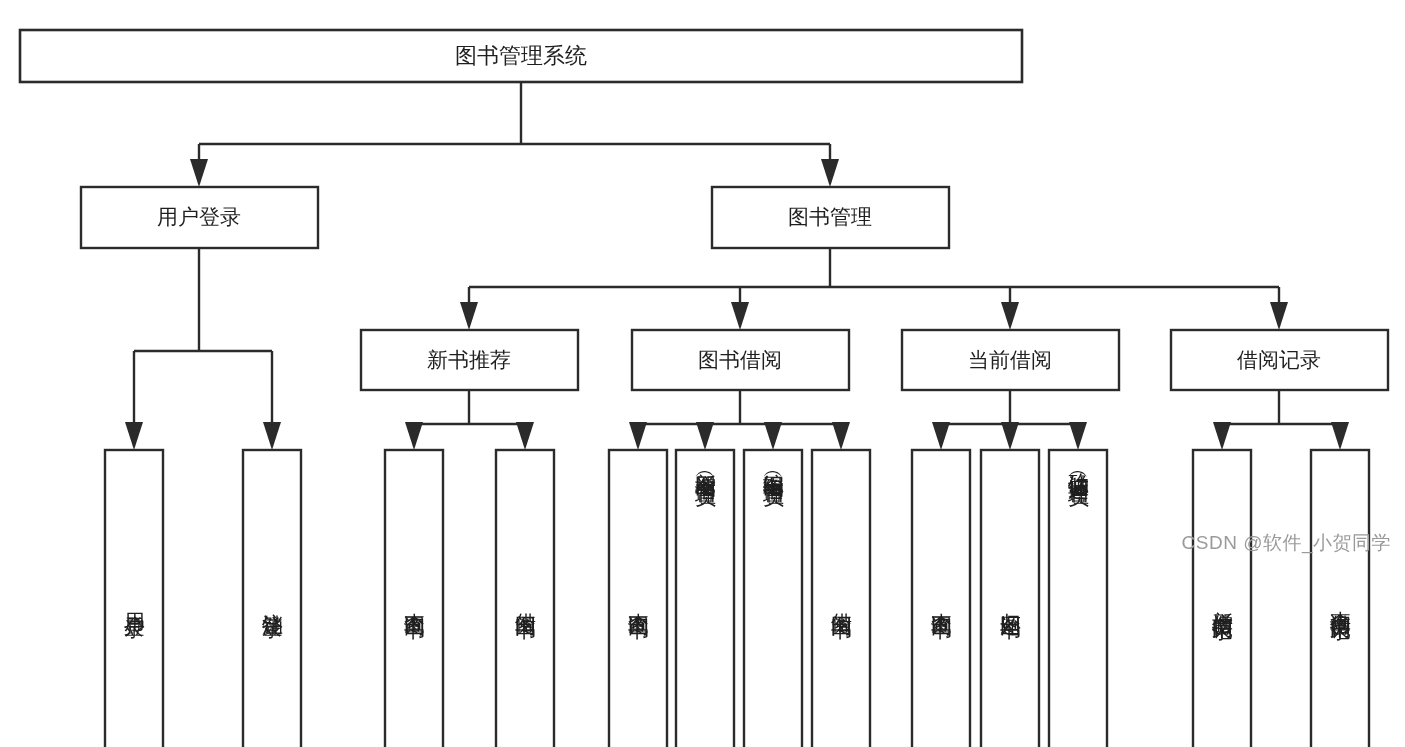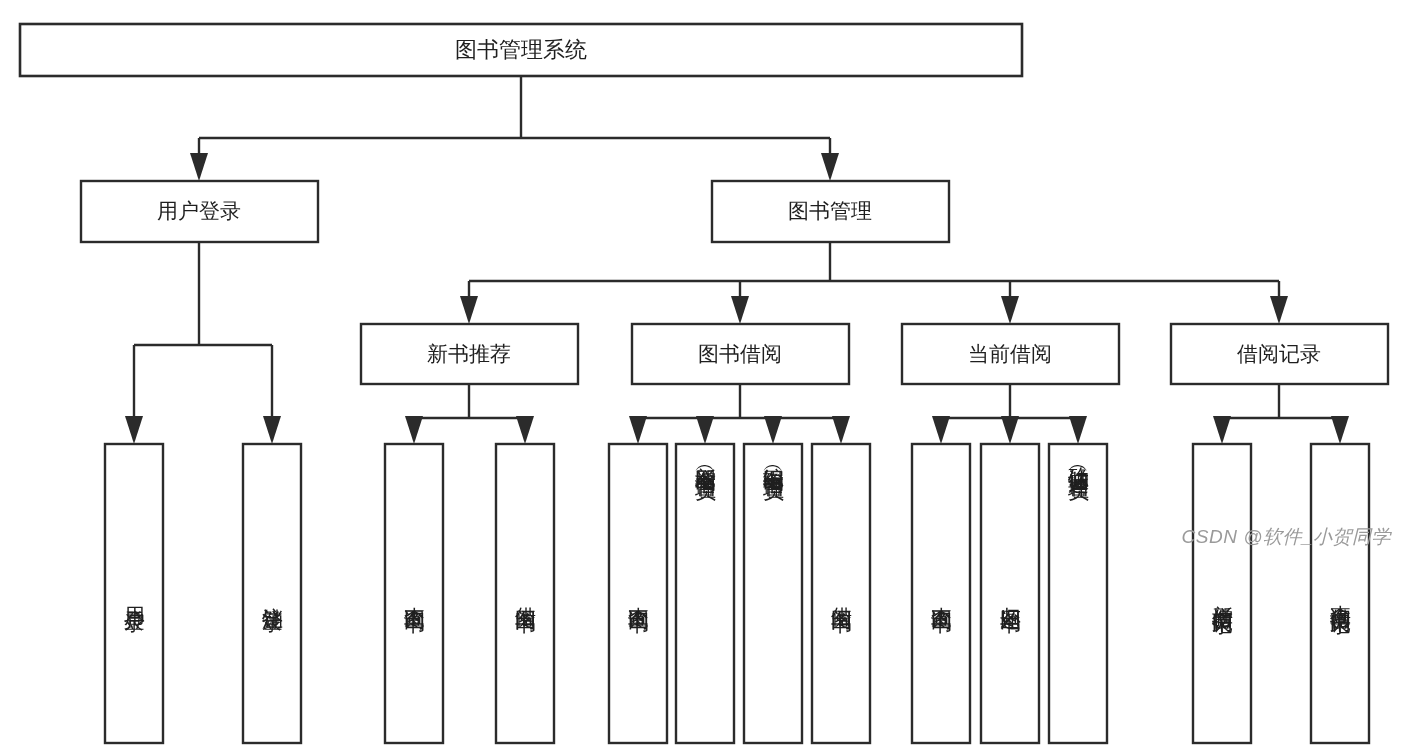--- a/index.html
+++ b/index.html
@@ -12,21 +12,21 @@
     width: 1405px;
     height: 747px;
     position: relative;
     overflow: hidden;
     font-family: "Liberation Sans", "DejaVu Sans", sans-serif;
     color: #1a1a1a;
   }
   #diagram-root {
     position: absolute;
     left: 0;
-    top: 10px;
+    top: 16px;
     width: 1405px;
     height: 546px;
   }
   svg.diagram-canvas {
     display: block;
     width: 1405px;
     height: 747px;
     shape-rendering: geometricPrecision;
   }
   .node-box {
@@ -80,21 +80,20 @@
   }
   .watermark {
     position: absolute;
     right: 14px;
     bottom: 6px;
     font-family: "Liberation Sans", "DejaVu Sans", sans-serif;
     font-size: 19px;
     color: #9a9a9a;
     letter-spacing: 0.5px;
     user-select: none;
-    font-style: italic;
   }
 </style>
 </head>
 <body>
 
 <div id="diagram-root">
 
   <svg class="diagram-canvas" viewBox="0 0 1405 747">
 
     <g>

